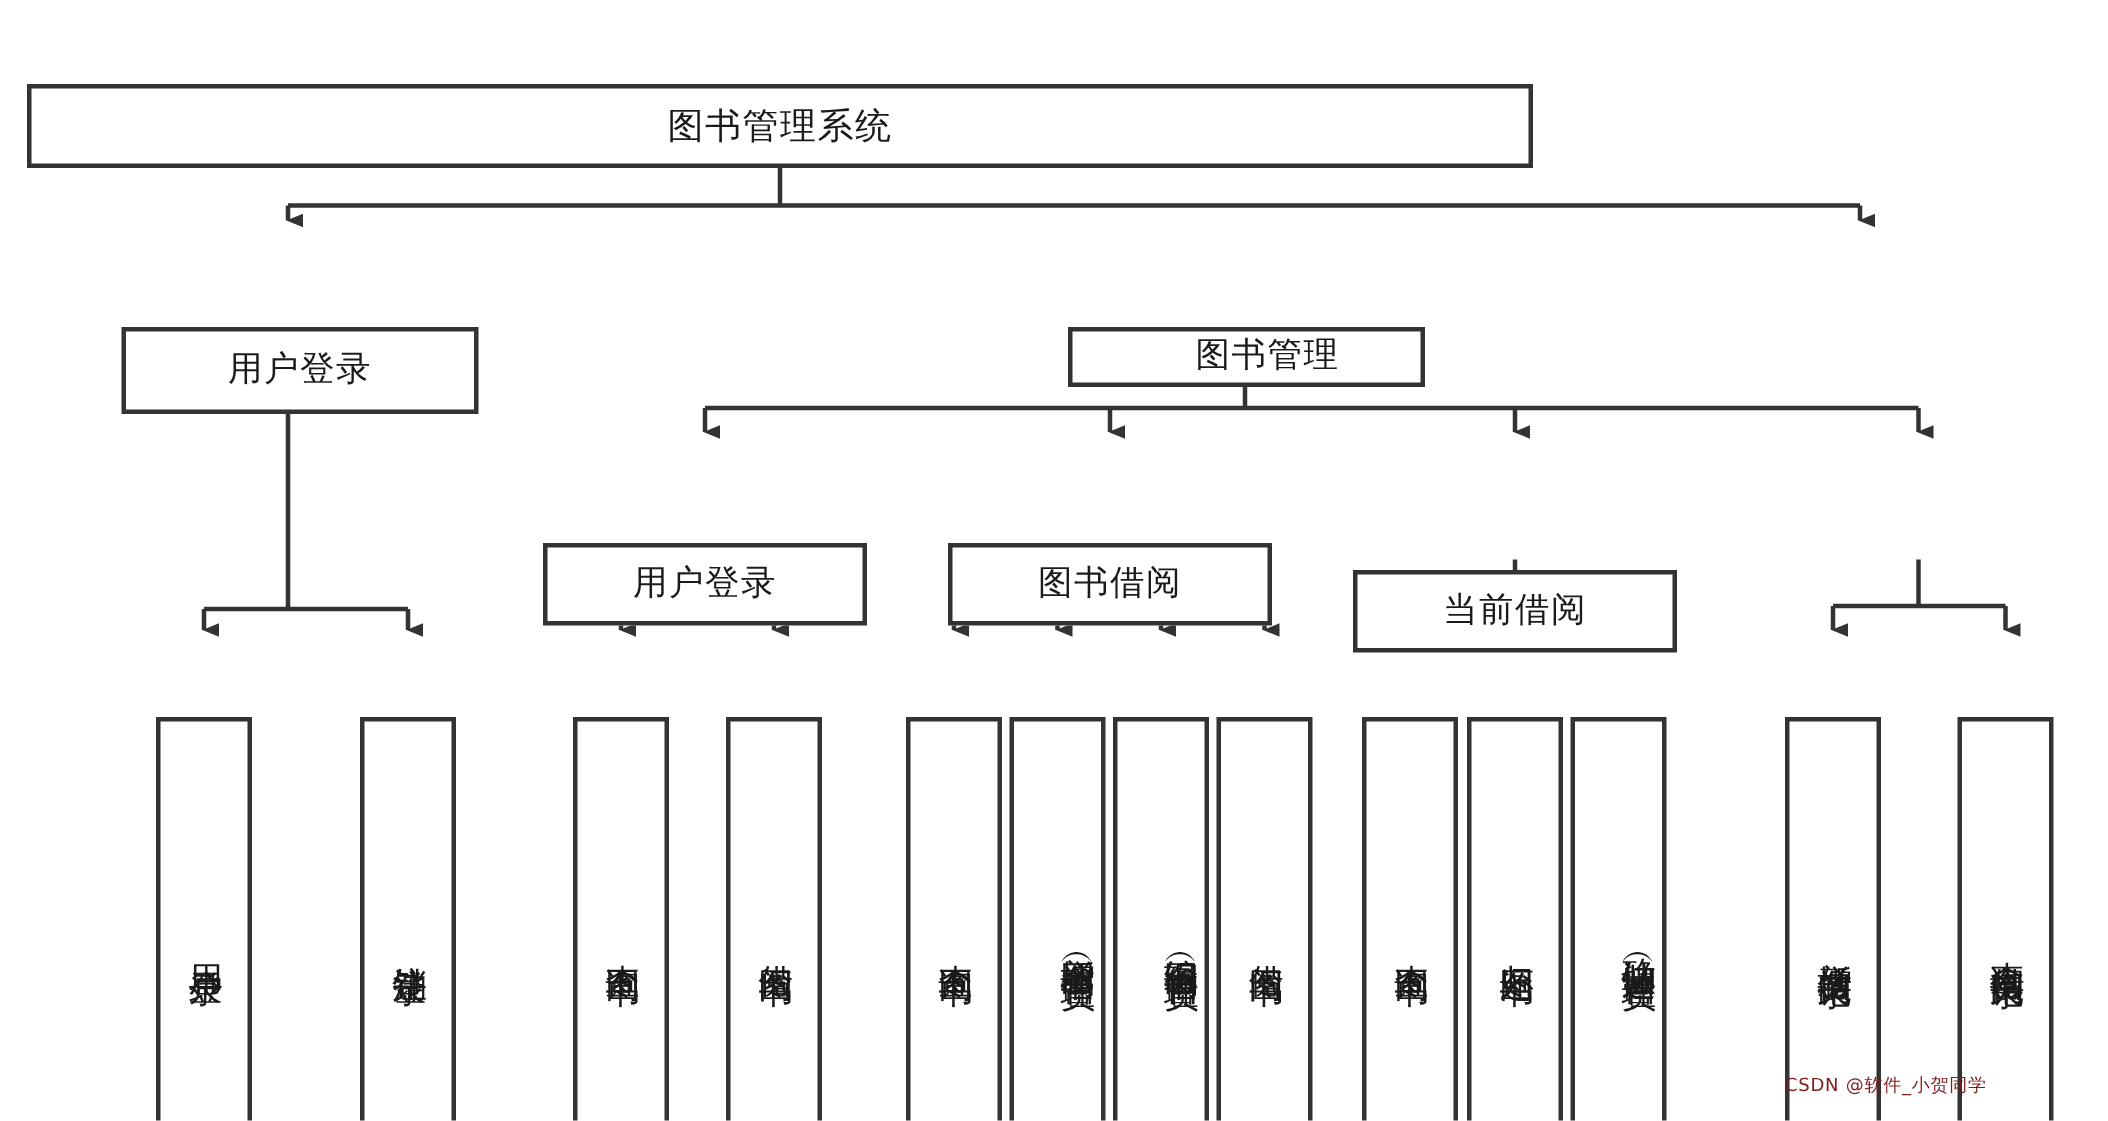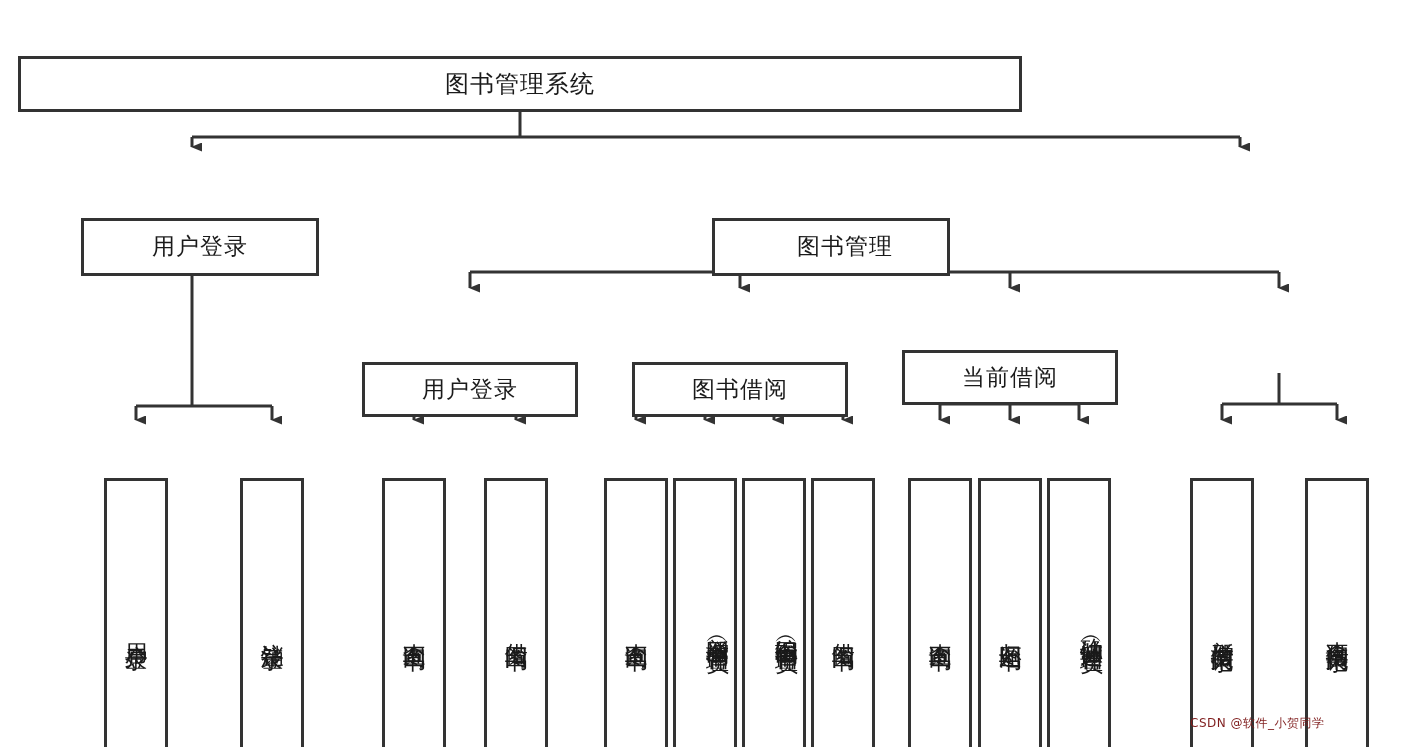--- a/index.html
+++ b/index.html
@@ -143,33 +143,33 @@
   </svg>
 
   <div class="node horizontal root" style="left:18px; top:12px; width:1004px; height:56px;">
     <span class="node-label">图书管理系统</span>
   </div>
 
   <div class="node horizontal" style="left:81px; top:174px; width:238px; height:58px;">
     <span class="node-label">用户登录</span>
   </div>
 
-  <div class="node horizontal" style="left:712px; top:174px; width:238px; height:58px;padding-left:28px;">
+  <div class="node horizontal" style="left:712px; top:174px; width:238px; height:40px;padding-left:28px;">
     <span class="node-label">图书管理</span>
   </div>
 
   <div class="node horizontal" style="left:362px; top:318px; width:216px; height:55px;">
     <span class="node-label">用户登录</span>
   </div>
 
   <div class="node horizontal" style="left:632px; top:318px; width:216px; height:55px;">
     <span class="node-label">图书借阅</span>
   </div>
 
-  <div class="node horizontal" style="left:902px; top:306px; width:216px; height:55px;">
+  <div class="node horizontal" style="left:902px; top:336px; width:216px; height:55px;">
     <span class="node-label">当前借阅</span>
   </div>
 
 
   <div class="node vertical align-center" style="left:104px; top:434px; width:64px; height:301px;">
     <span class="node-label">用户登录</span>
   </div>
 
   <div class="node vertical align-center" style="left:240px; top:434px; width:64px; height:301px;">
     <span class="node-label">注销登录</span>

